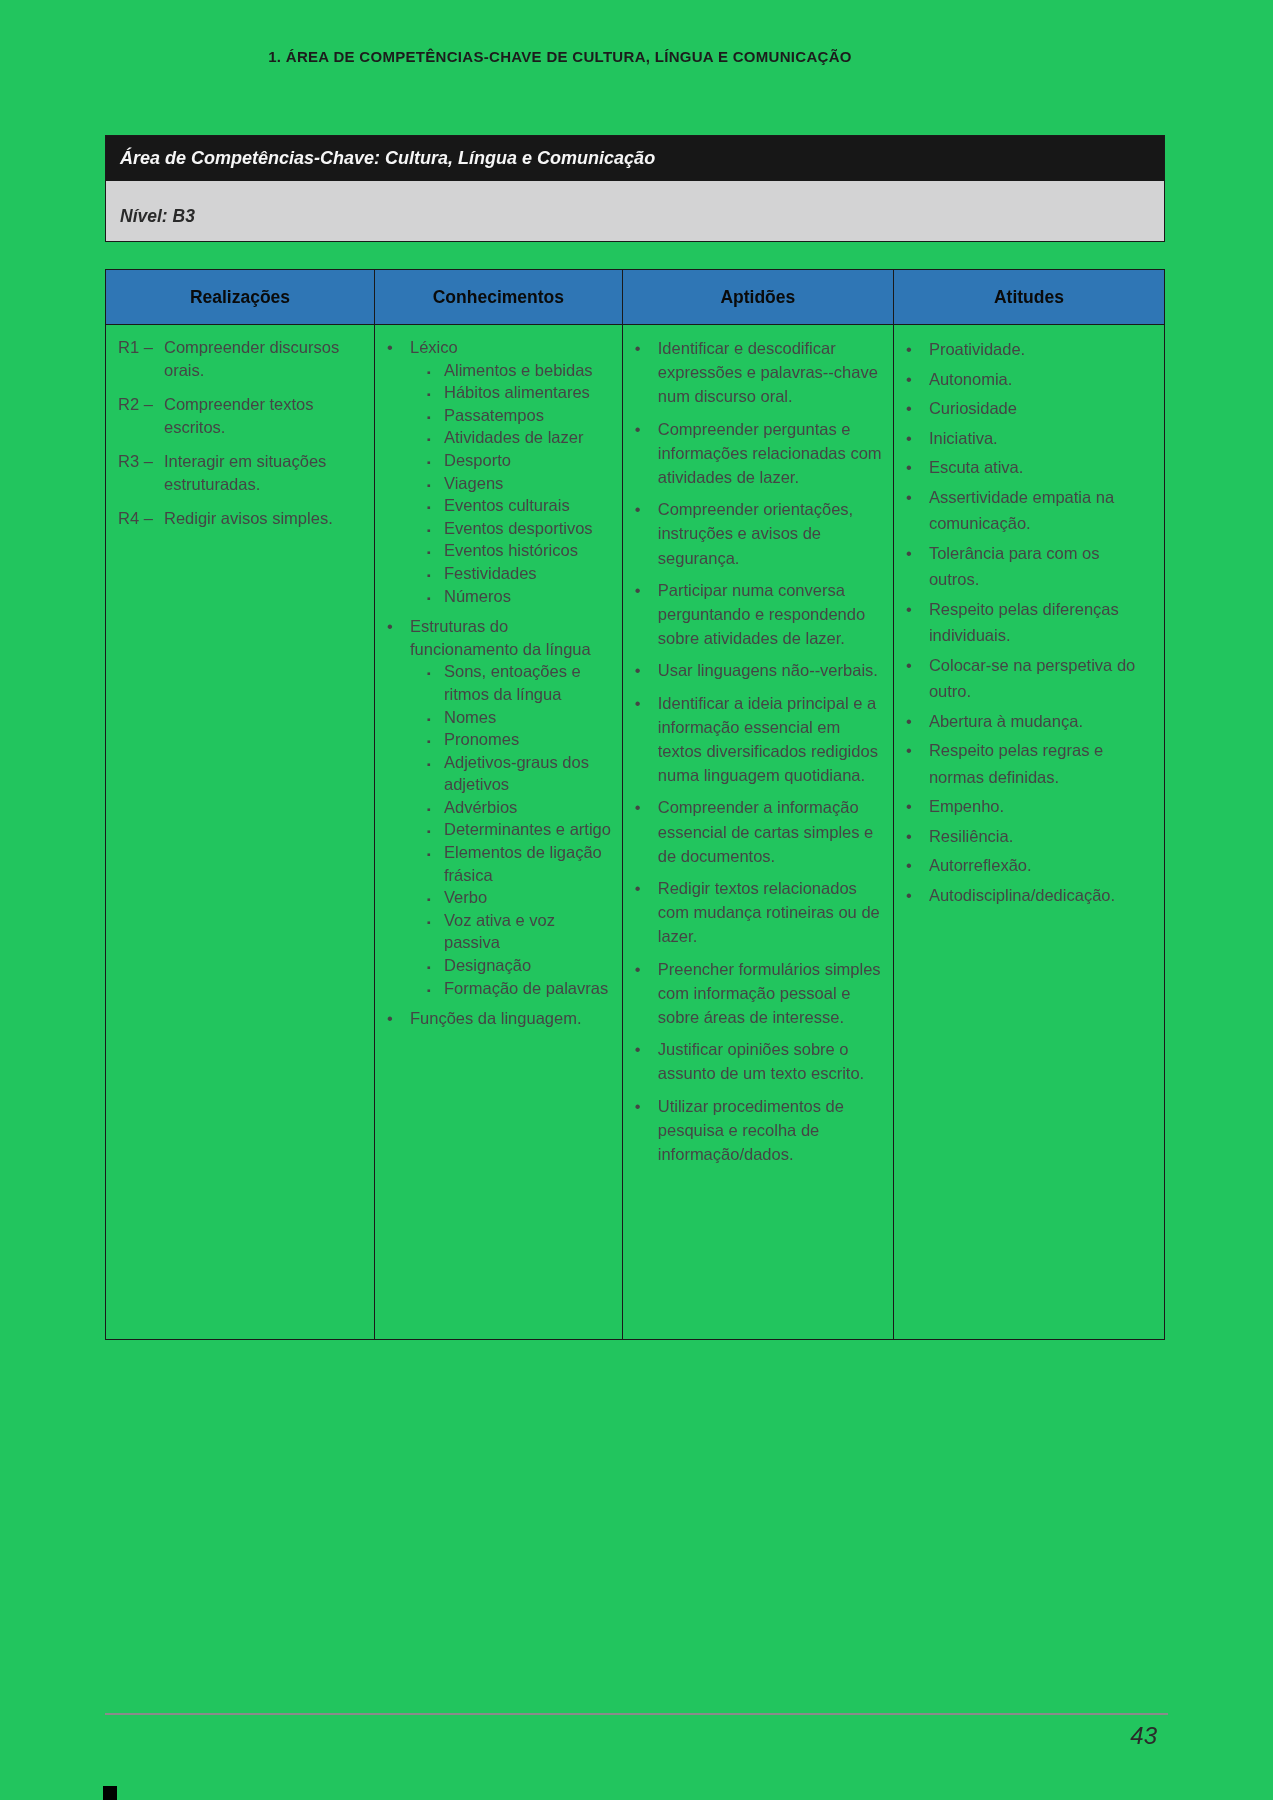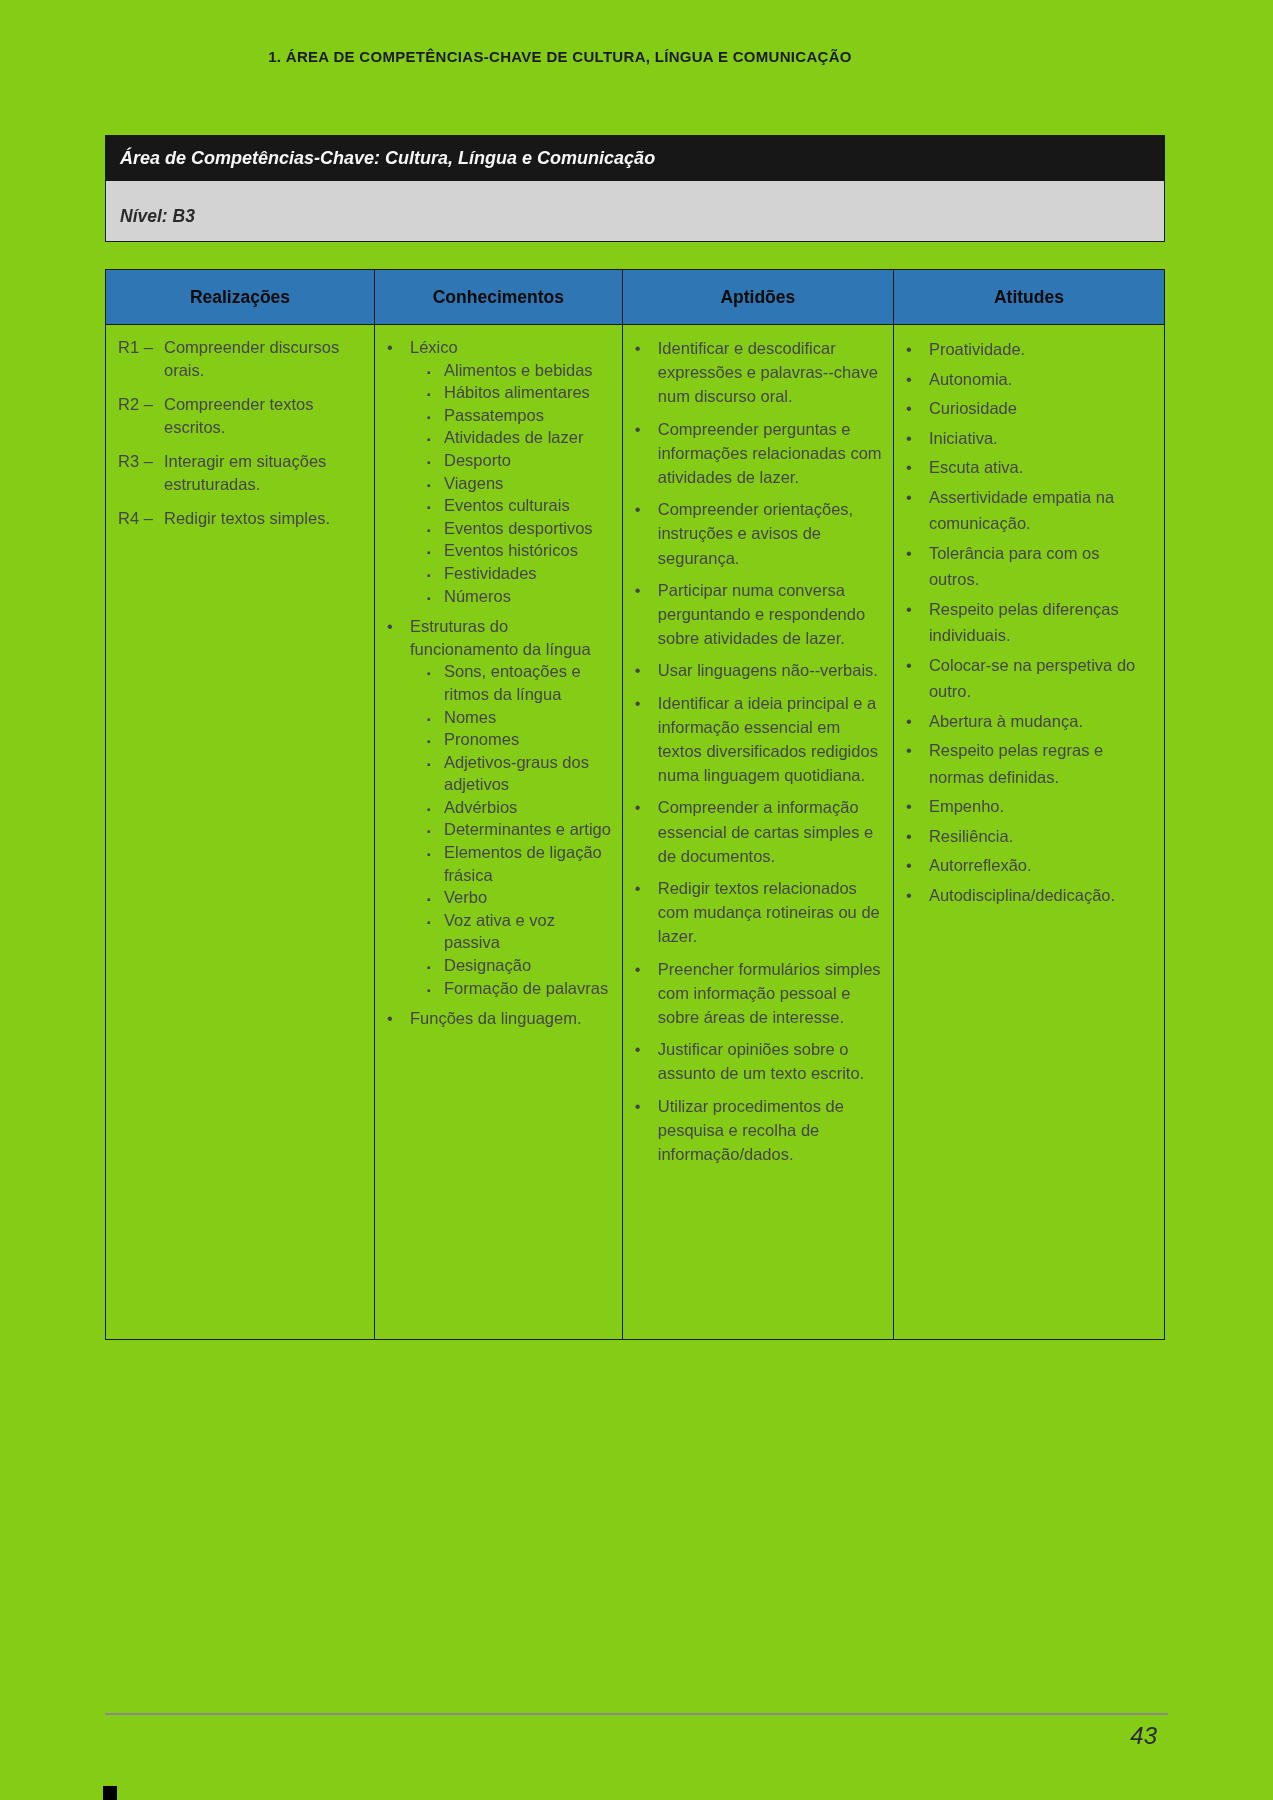--- a/index.html
+++ b/index.html
@@ -1,17 +1,17 @@
 <!DOCTYPE html>
 <html><head>
 <meta charset="utf-8">
 <style>
   html,body{margin:0;padding:0;background:#ffffff;}
   body{width:1273px;height:1800px;position:relative;font-family:"Liberation Sans","DejaVu Sans",sans-serif;}
-  .page{position:absolute;inset:0;background:#84cc16;overflow:hidden;}
+  .page{position:absolute;inset:0;background:#22c55e;overflow:hidden;}
 
   .page-header{position:absolute;top:48px;left:105px;width:1060px;
     text-align:center;padding-right:150px;box-sizing:border-box;
     font-size:15px;font-weight:bold;letter-spacing:.3px;color:#1c1c1c;}
 
   .banner-box{position:absolute;top:103px;left:105px;width:1060px;
     border:1px solid #1a1a1a;box-sizing:border-box;margin-top:32px;}
   .bar-black{background:#171717;color:#f6f6f6;height:45px;display:flex;align-items:center;
     padding:0 14px;font-size:18px;font-weight:bold;font-style:italic;}
   .bar-gray{background:#d3d3d4;color:#2a2a2a;padding:12px 14px 14px;font-style:italic;}
@@ -95,21 +95,21 @@
               <div class="r-item">
                 <span class="r-code">R2 –</span>
                 <span class="r-text">Compreender textos escritos.</span>
               </div>
               <div class="r-item">
                 <span class="r-code">R3 –</span>
                 <span class="r-text">Interagir em situações estruturadas.</span>
               </div>
               <div class="r-item">
                 <span class="r-code">R4 –</span>
-                <span class="r-text">Redigir textos simples.</span>
+                <span class="r-text">Redigir avisos simples.</span>
               </div>
             </div>
         </td>
         <td class="col-con">
           <ul class="lvl1" id="list-conhecimentos">
               <li>
                 <span class="b-dot">•</span>
                 <div class="li-body">
                   <div>Léxico</div>
                   <ul class="lvl2">

